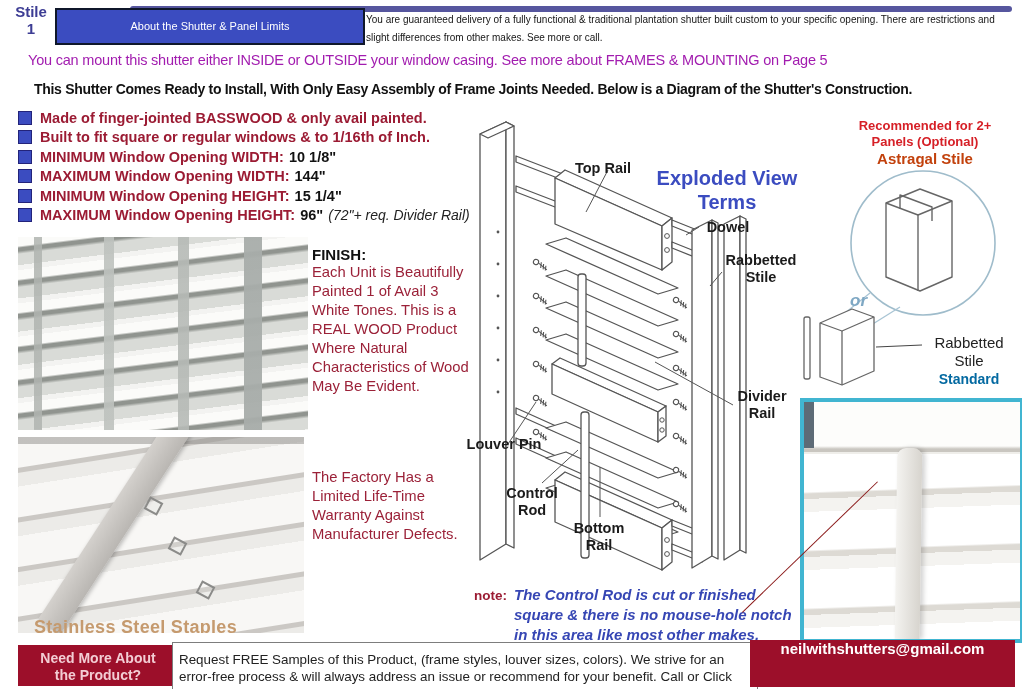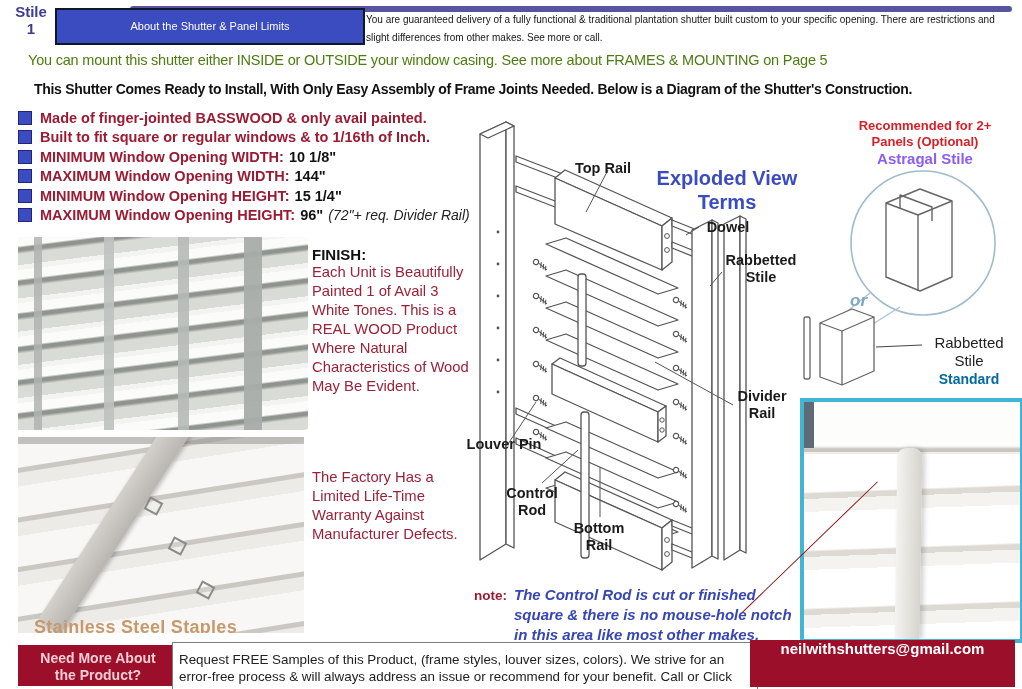--- a/index.html
+++ b/index.html
@@ -5,21 +5,21 @@
   html,body{margin:0;padding:0;background:#fff;}
   #page{position:relative;width:1022px;height:689px;background:#fff;overflow:hidden;
         font-family:"Liberation Sans",sans-serif;color:#111;}
   .abs{position:absolute;}
   
   #top-rule{left:130px;top:6px;width:882px;height:6px;background:#56569e;border-radius:3px;}
   #page-label{left:8px;top:3px;width:46px;text-align:center;color:#3d3d94;font-weight:bold;font-size:15px;line-height:17px;}
   #banner{left:55px;top:8px;width:306px;height:33px;background:#3b4cc0;border:2px solid #0f172a;
           color:#fff;font-weight:normal;font-size:11px;text-align:center;line-height:33px;}
   #intro{left:366px;top:11px;width:648px;font-size:10px;line-height:18px;color:#151515;}
-  #mount-note{left:28px;top:52px;width:985px;font-size:14.5px;letter-spacing:-0.2px;color:#4d7c0f;white-space:nowrap;}
+  #mount-note{left:28px;top:52px;width:985px;font-size:14.5px;letter-spacing:-0.2px;color:#a21caf;white-space:nowrap;}
   #ready-note{left:34px;top:81px;width:985px;font-size:14px;letter-spacing:-0.3px;font-weight:bold;color:#111;white-space:nowrap;}
   
   #specs{left:18px;top:108px;width:460px;}
   .spec-row{display:flex;align-items:center;height:19.5px;}
   .bullet{width:12px;height:12px;background:#3b4cc0;border:1px solid #23237a;margin-right:8px;flex:0 0 auto;}
   .spec-label{color:#9b1b33;font-weight:bold;font-size:14.5px;white-space:pre;}
   .spec-value{color:#111;font-weight:bold;font-size:14.5px;margin-left:5px;white-space:pre;}
   .spec-suffix{color:#222;font-style:italic;font-size:14px;margin-left:5px;white-space:pre;}
   
   .block-head{font-weight:bold;font-size:15px;color:#111;}
@@ -59,21 +59,21 @@
   #lbl-rabbetted{left:722px;top:252px;width:78px;}
   #lbl-divider{left:730px;top:388px;width:64px;}
   #lbl-louver-pin{left:462px;top:436px;width:84px;}
   #lbl-control-rod{left:502px;top:485px;width:60px;}
   #lbl-bottom-rail{left:568px;top:520px;width:62px;}
   #exploded-title{left:638px;top:166px;width:178px;text-align:center;color:#3b4cc0;font-weight:bold;font-size:20px;line-height:24px;}
   #note-label{left:474px;top:588px;color:#9b1b33;font-weight:bold;font-size:13.5px;}
   #note-text{left:514px;top:585px;width:278px;color:#3646b4;font-weight:bold;font-style:italic;font-size:15px;line-height:20px;}
   
   #lbl-recommended{left:840px;top:118px;width:170px;text-align:center;color:#d61f26;font-weight:bold;font-size:13px;line-height:16px;}
-  #lbl-astragal{left:840px;top:150px;width:170px;text-align:center;color:#8b5cf6;font-weight:bold;font-size:15px;}
+  #lbl-astragal{left:840px;top:150px;width:170px;text-align:center;color:#c2410c;font-weight:bold;font-size:15px;}
   #lbl-or{left:850px;top:291px;color:#7fa8c4;font-style:italic;font-weight:bold;font-size:17px;}
   #lbl-rabbetted2{left:925px;top:334px;width:88px;text-align:center;color:#222;font-size:15px;line-height:18px;}
   #lbl-standard{left:925px;top:371px;width:88px;text-align:center;color:#0369a1;font-weight:bold;font-size:14px;}
   
   #footer-band{left:18px;top:645px;width:997px;height:41px;background:#9c0f2a;}
   #need-more{left:28px;top:650px;width:140px;text-align:center;color:#f3cdd4;font-weight:bold;font-size:14px;line-height:17px;}
   #request-box{left:172px;top:642px;width:572px;height:34px;background:#fff;border:1px solid #7d7d7d;
     padding:8px 6px;font-size:13.4px;line-height:17px;color:#222;}
   #contact-box{left:750px;top:640px;width:265px;height:47px;background:#9c0f2a;color:#fff;text-align:center;}
   #contact-phone{font-weight:bold;font-size:16.5px;line-height:24px;white-space:pre;}

